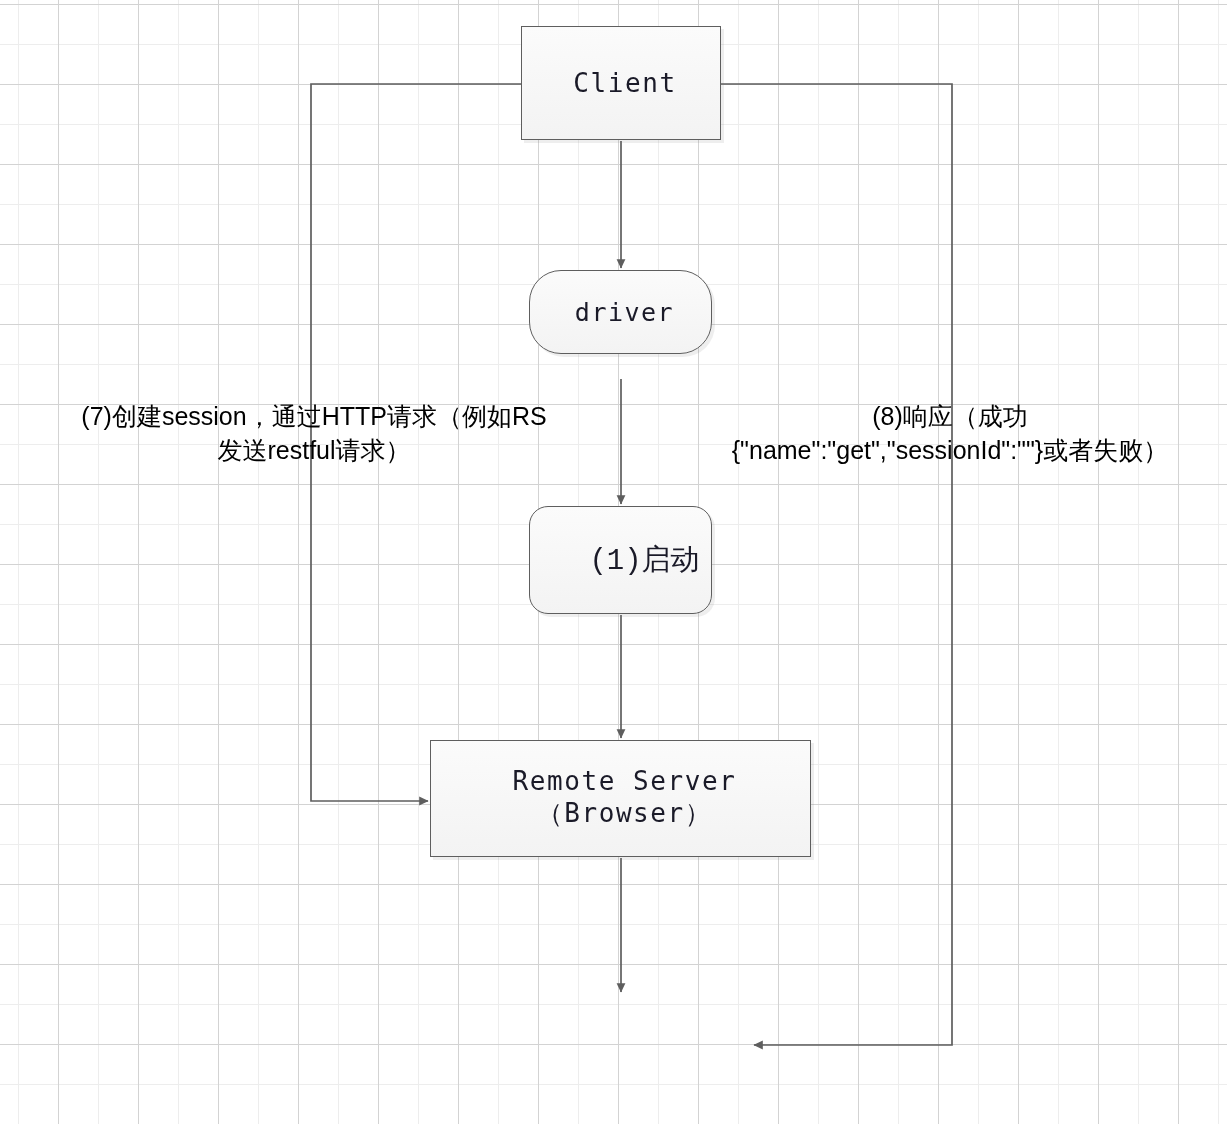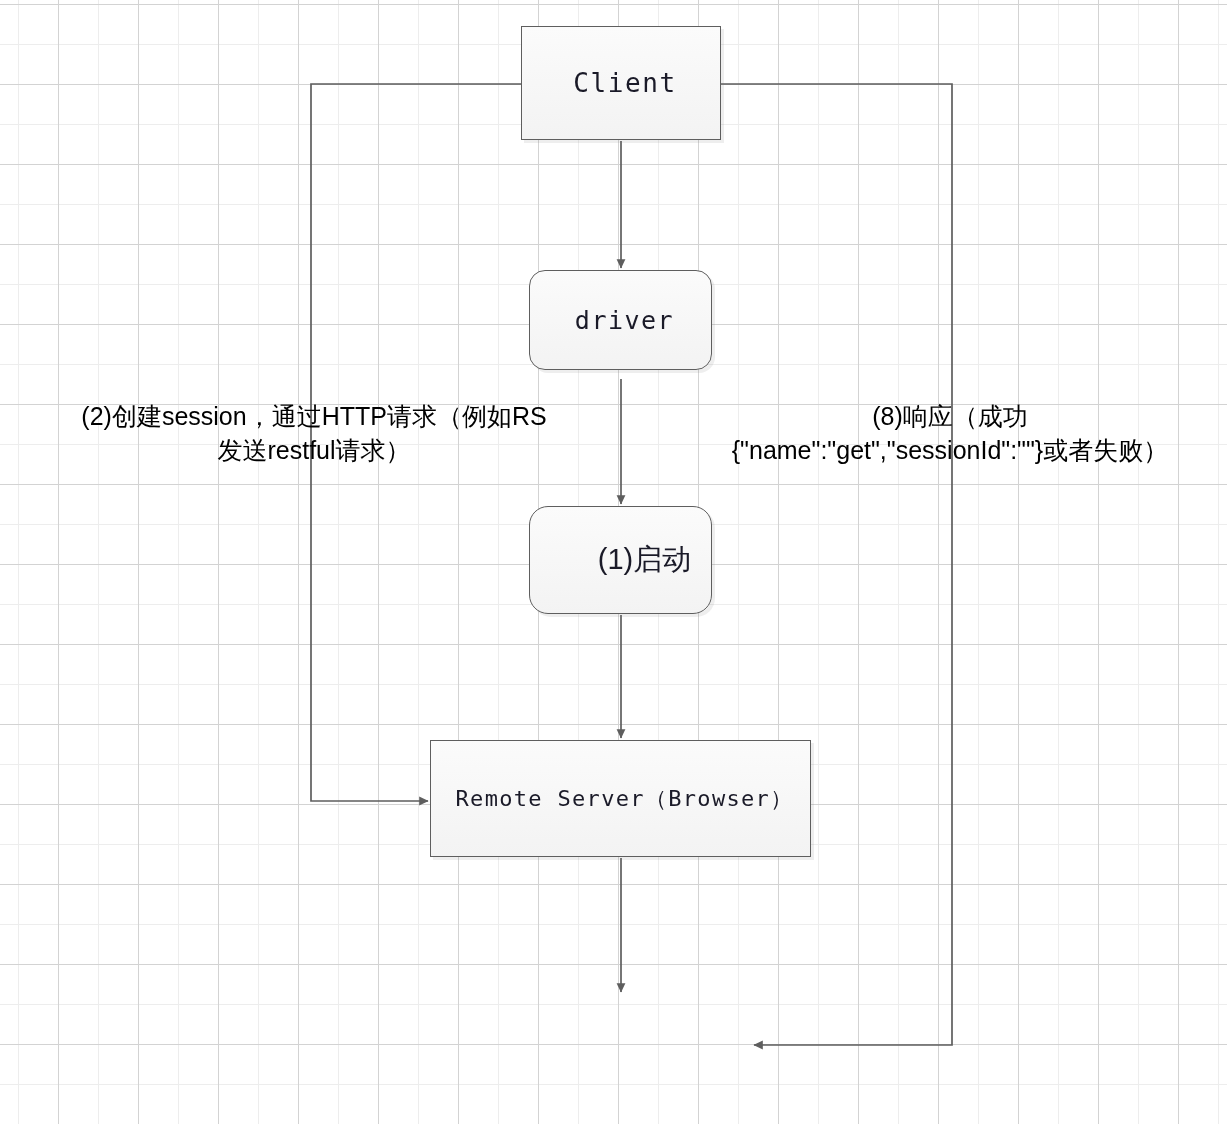--- a/index.html
+++ b/index.html
@@ -41,40 +41,40 @@
     justify-content: center;
     text-align: center;
     color: #1a1a28;
   }
   .node-mono {
     font-family: "DejaVu Sans Mono", "Liberation Mono", monospace;
     letter-spacing: 0.06em;
     padding-left: 8px;
   }
   .node-cjk {
-    font-family: Liberation Sans, sans-serif;
+    font-family: Liberation Mono, monospace;
     padding-left: 48px;
   }
   #node-client {
     left: 521px; top: 26px; width: 200px; height: 114px;
     font-size: 26px;
   }
   #node-driver {
-    left: 529px; top: 270px; width: 183px; height: 100px;
-    border-radius: 16px;
+    left: 529px; top: 270px; width: 183px; height: 84px;
+    border-radius: 32px;
     font-size: 25px;
   }
   #node-start {
     left: 529px; top: 506px; width: 183px; height: 108px;
     border-radius: 19px;
     font-size: 29px;
   }
   #node-remote-server {
     left: 430px; top: 740px; width: 381px; height: 117px;
-    font-size: 22px;
+    font-size: 26px;
   }
   #node-execute {
     left: 490px; top: 994px; width: 262px; height: 107px;
     border-radius: 54px;
     font-size: 29px;
   }
   .edge-label {
     position: absolute;
     color: #000000;
     font-family: "Liberation Sans", sans-serif;
@@ -125,19 +125,19 @@
 
   <div class="node node-cjk" id="node-start">
     <span>(1)启动</span>
   </div>
 
   <div class="node node-mono" id="node-remote-server">
     <span>Remote Server（Browser）</span>
   </div>
 
 
-  <div class="edge-label" id="label-request">(2)创建session，通过HTTP请求（例如RS
+  <div class="edge-label" id="label-request">(7)创建session，通过HTTP请求（例如RS
 发送restful请求）</div>
 
   <div class="edge-label" id="label-response">(8)响应（成功
 {"name":"get","sessionId":""}或者失败）</div>
 
 </div>
 
 </body></html>

